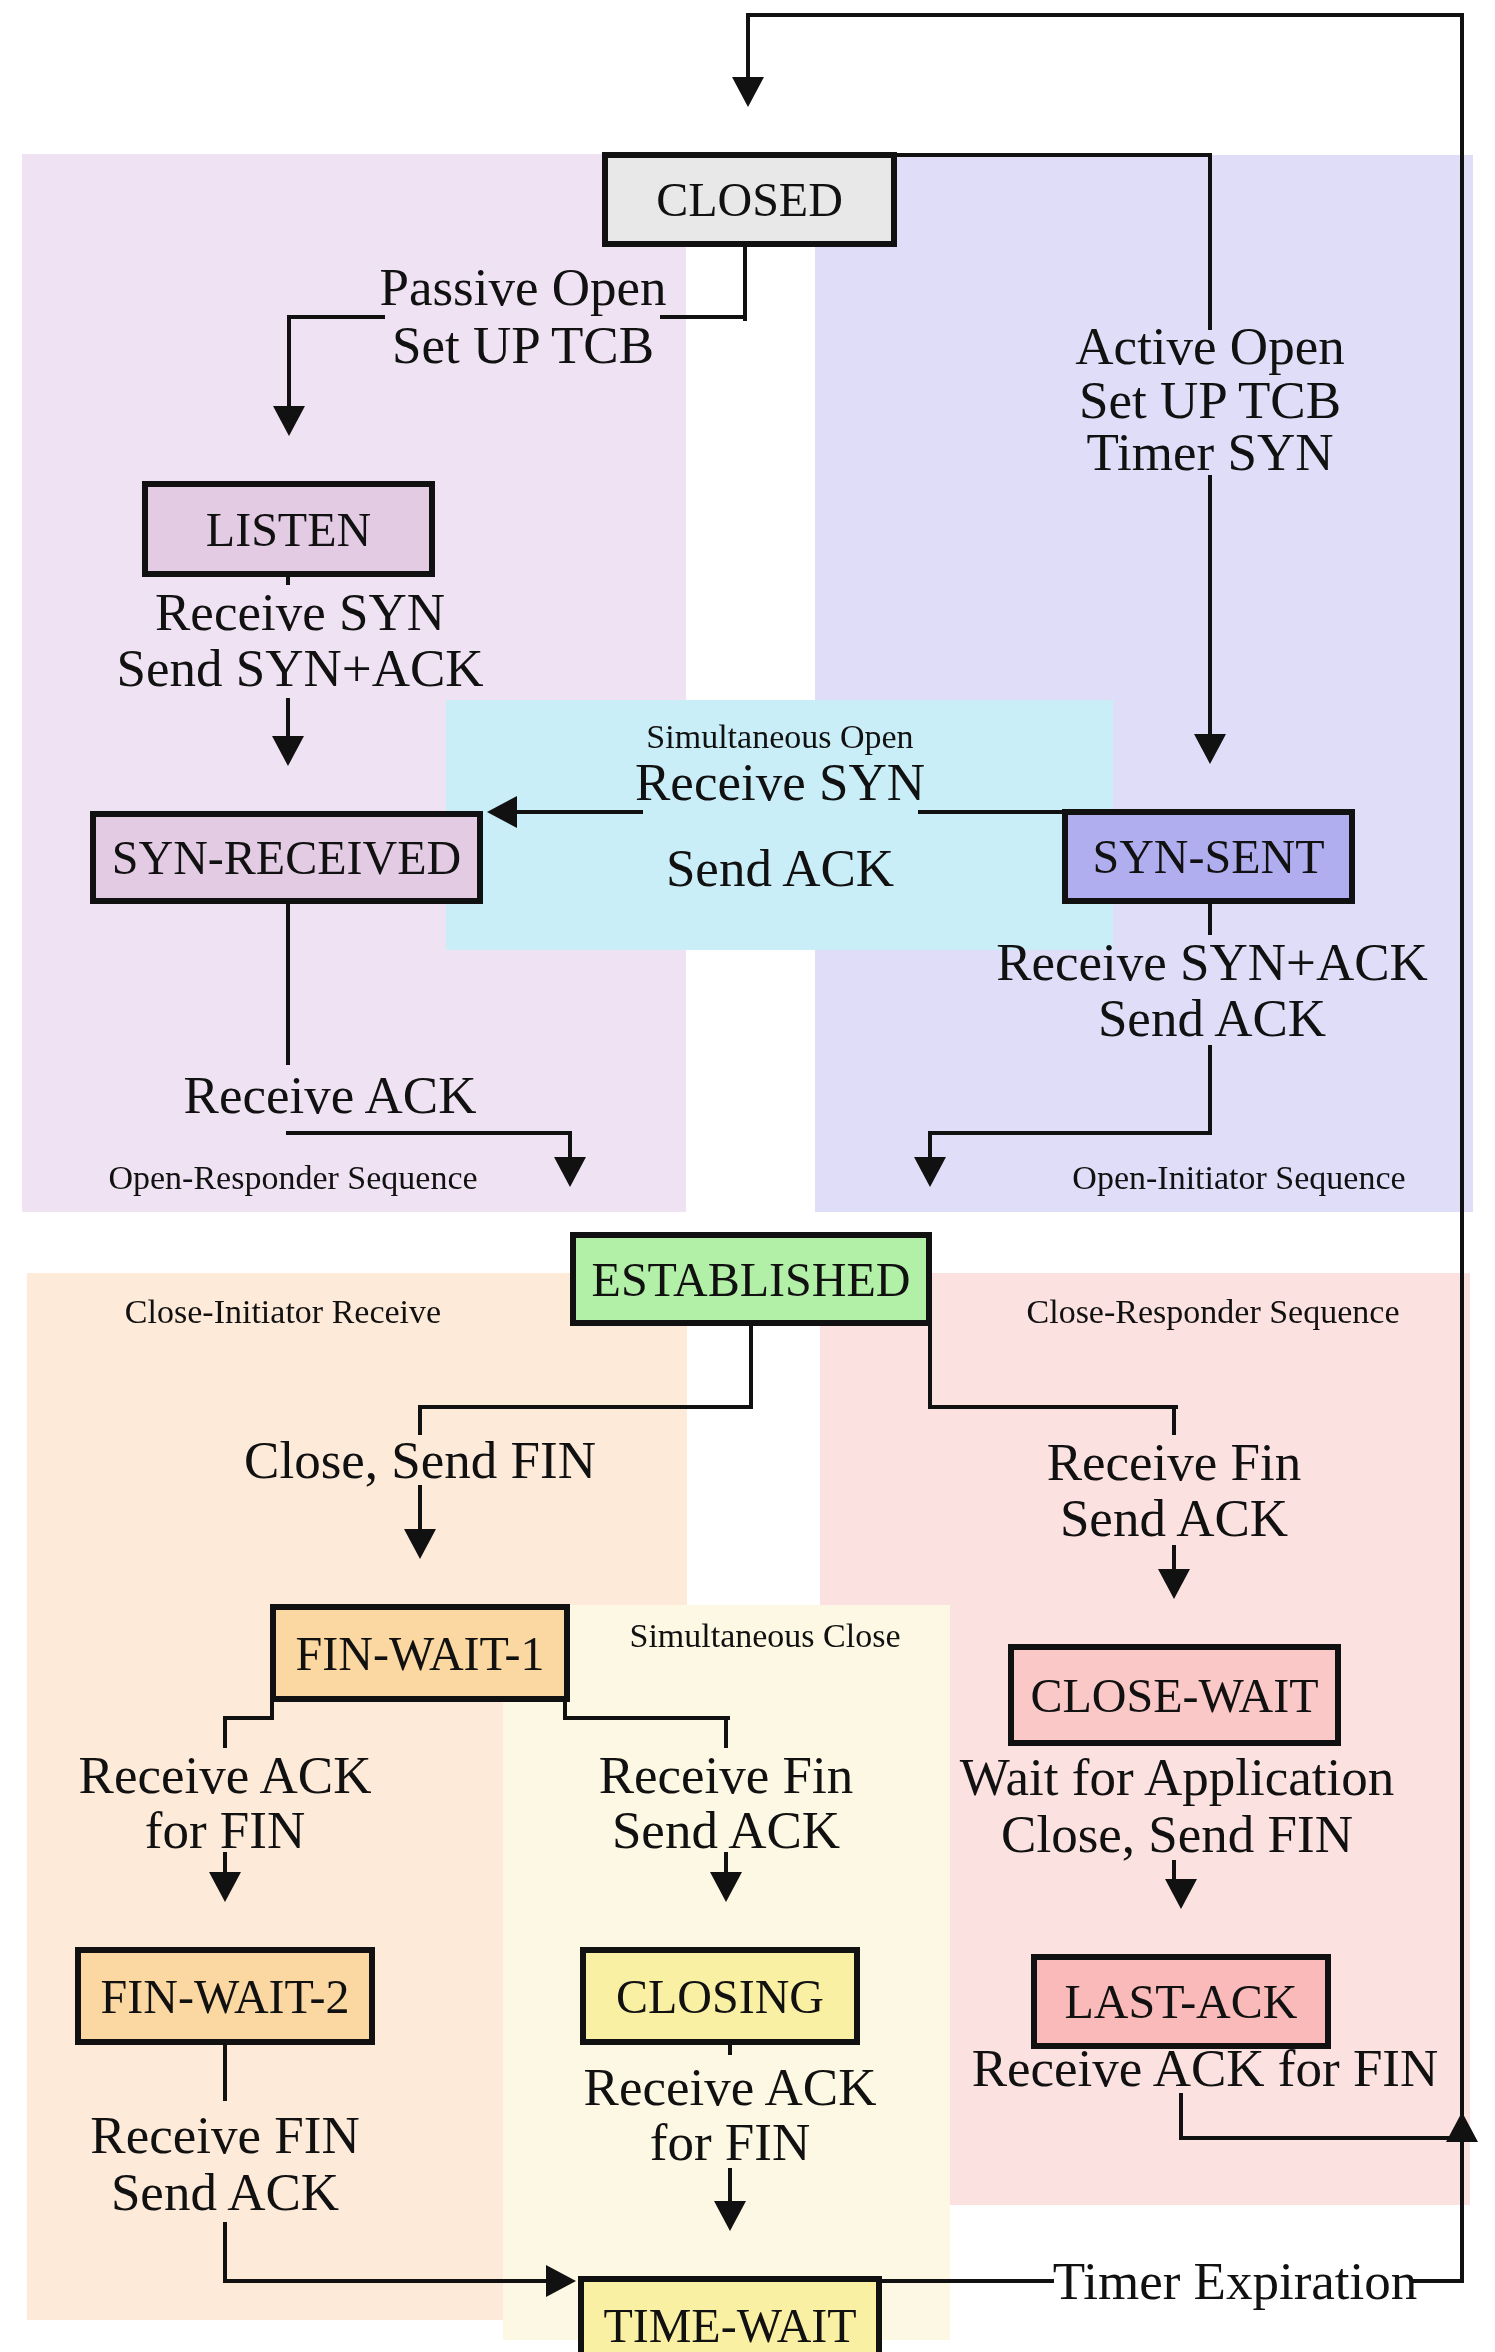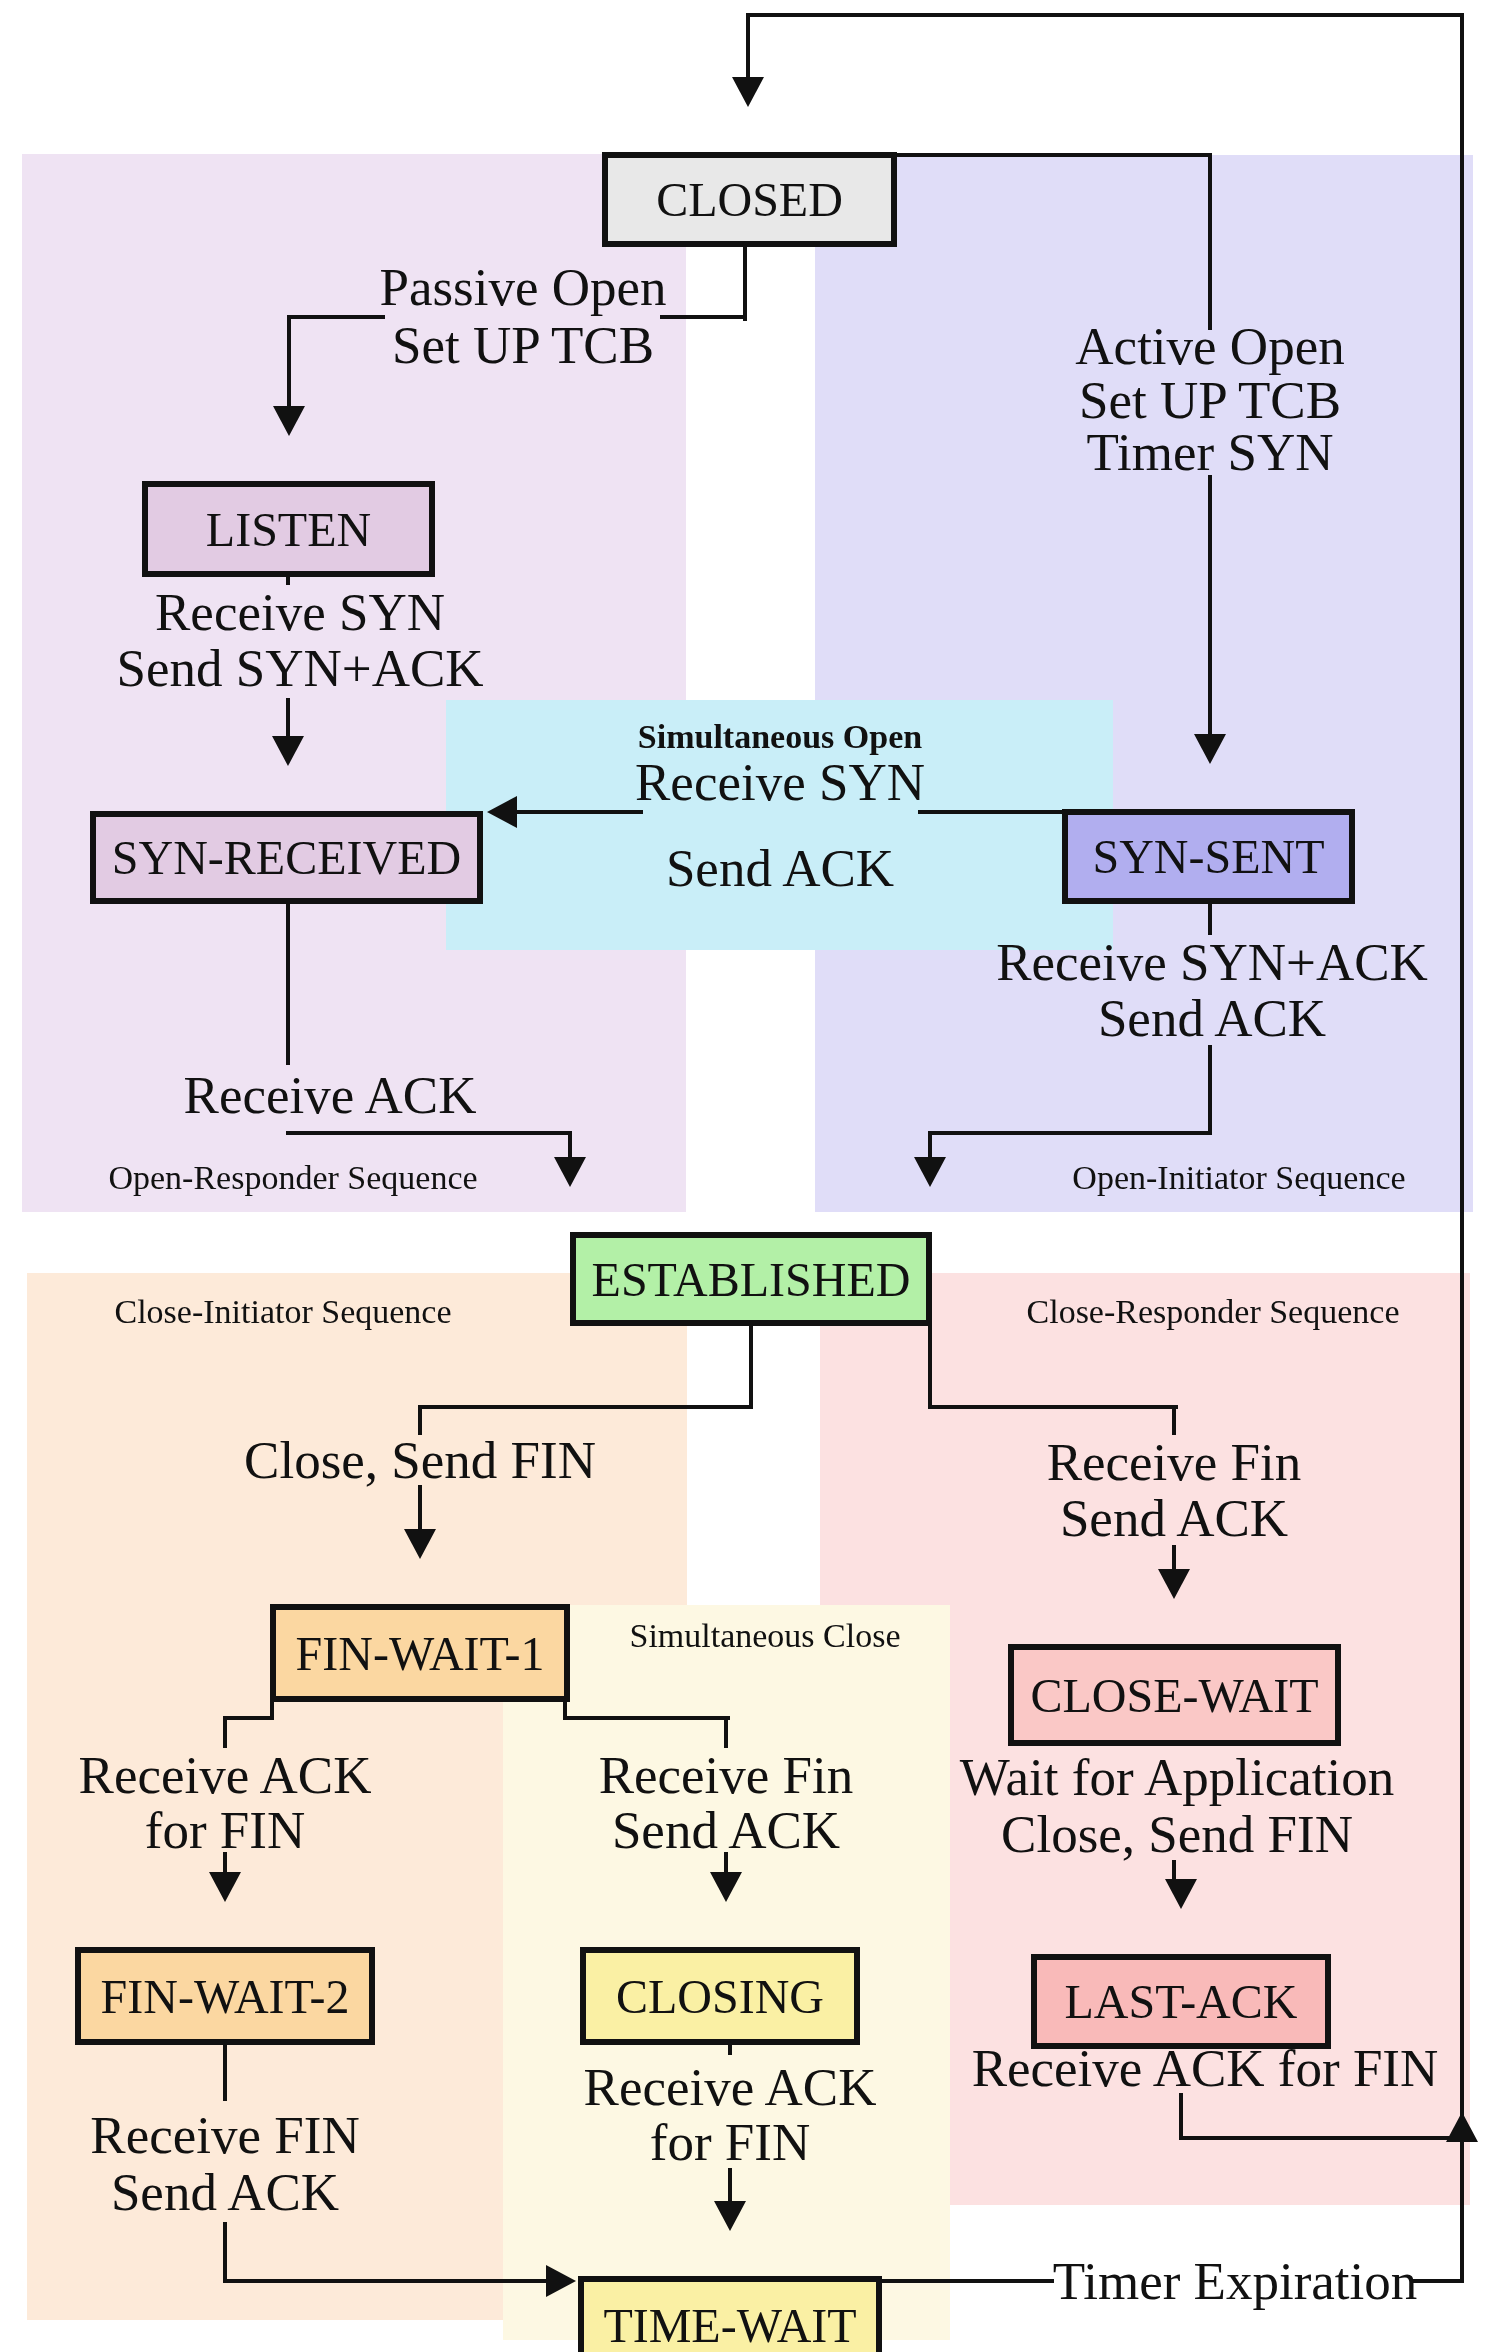--- a/index.html
+++ b/index.html
@@ -101,22 +101,22 @@
     <div class="arr down" style="left: 404px; top: 1529px;"></div>
     <div class="arr down" style="left: 1158px; top: 1569px;"></div>
     <div class="arr down" style="left: 209px; top: 1872px;"></div>
     <div class="arr down" style="left: 710px; top: 1872px;"></div>
     <div class="arr down" style="left: 1165px; top: 1879px;"></div>
     <div class="arr down" style="left: 714px; top: 2201px;"></div>
     <div class="arr right" style="left: 546px; top: 2265px;"></div>
     <div class="arr up" style="left: 1446px; top: 2112px;"></div>
     <div class="lbl small" style="left: 293px; top: 1178px;">Open-Responder Sequence</div>
     <div class="lbl small" style="left: 1239px; top: 1178px;">Open-Initiator Sequence</div>
-    <div class="lbl small" style="left: 780px; top: 737px; font-weight: bold;">Simultaneous Open</div>
-    <div class="lbl small" style="left: 283px; top: 1312px;">Close-Initiator Sequence</div>
+    <div class="lbl small" style="left: 780px; top: 737px;">Simultaneous Open</div>
+    <div class="lbl small" style="left: 283px; top: 1312px;">Close-Initiator Receive</div>
     <div class="lbl small" style="left: 1213px; top: 1312px;">Close-Responder Sequence</div>
     <div class="lbl small" style="left: 765px; top: 1636px;">Simultaneous Close</div>
     <div class="lbl" style="left: 523px; top: 287px;">Passive Open</div>
     <div class="lbl" style="left: 523px; top: 345px;">Set UP TCB</div>
     <div class="lbl" style="left: 1210px; top: 346px;">Active Open</div>
     <div class="lbl" style="left: 1210px; top: 400px;">Set UP TCB</div>
     <div class="lbl" style="left: 1210px; top: 452px;">Timer SYN</div>
     <div class="lbl" style="left: 300px; top: 612px;">Receive SYN</div>
     <div class="lbl" style="left: 300px; top: 668px;">Send SYN+ACK</div>
     <div class="lbl" style="left: 780px; top: 782px;">Receive SYN</div>

